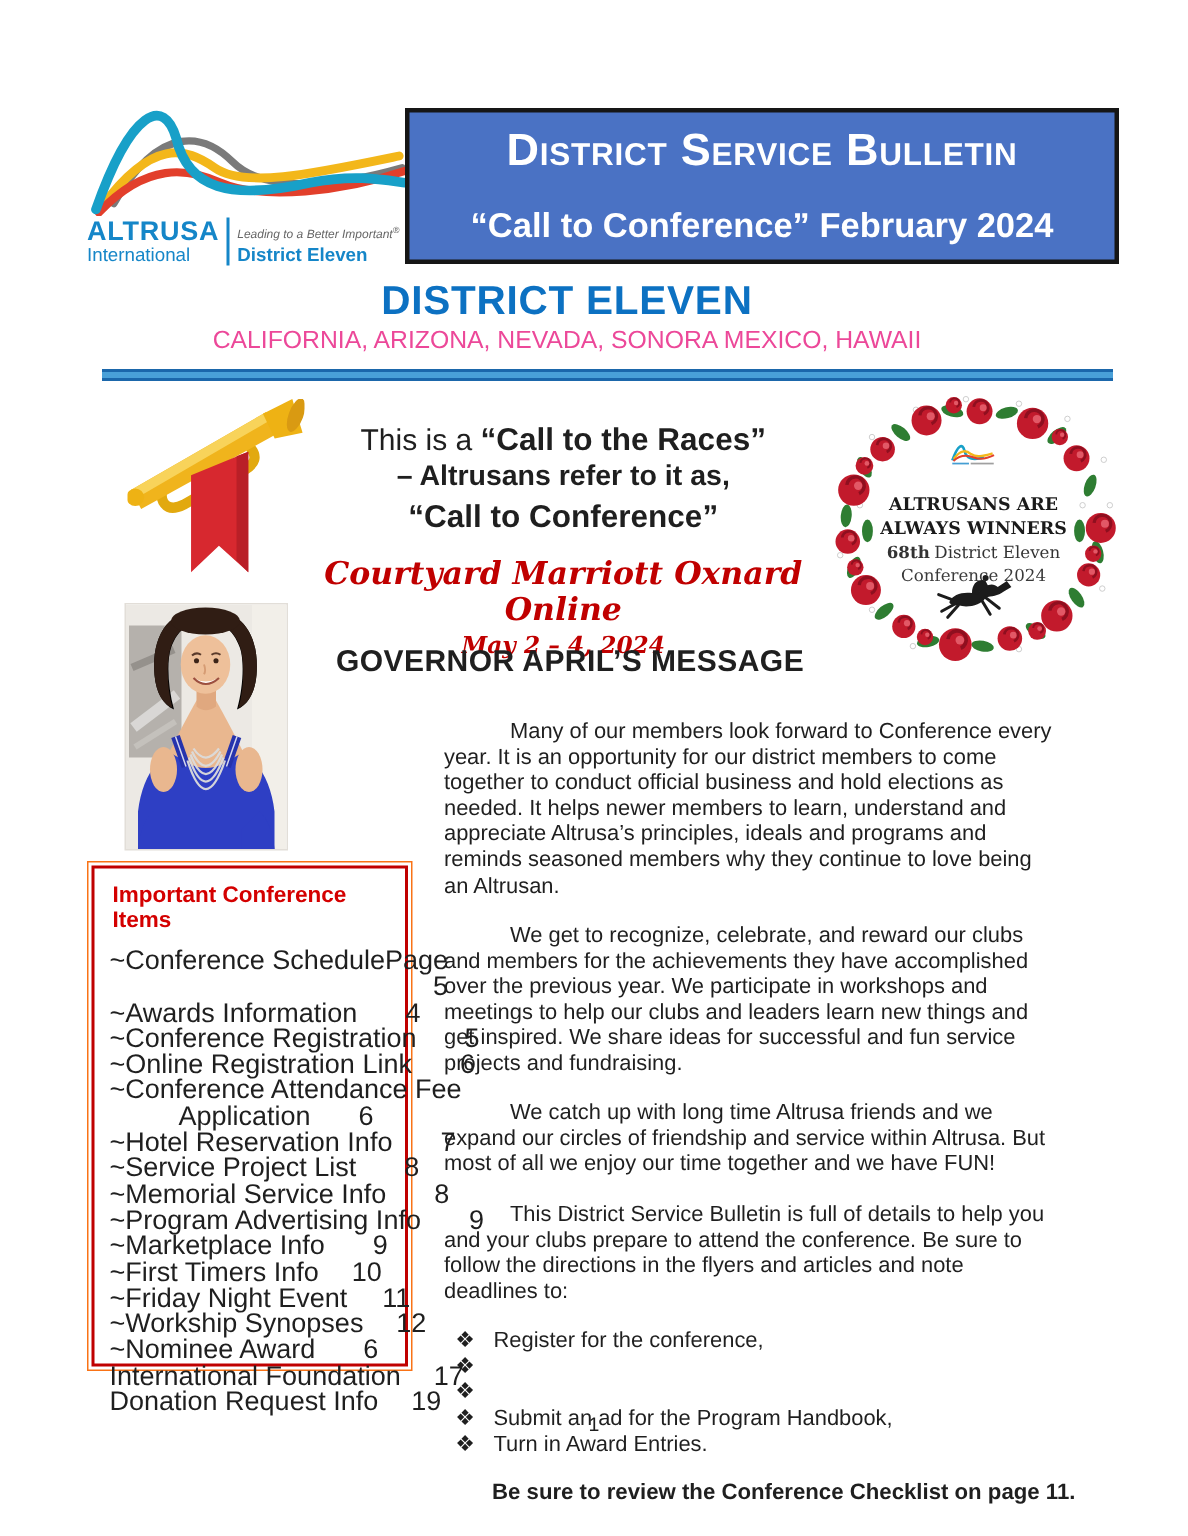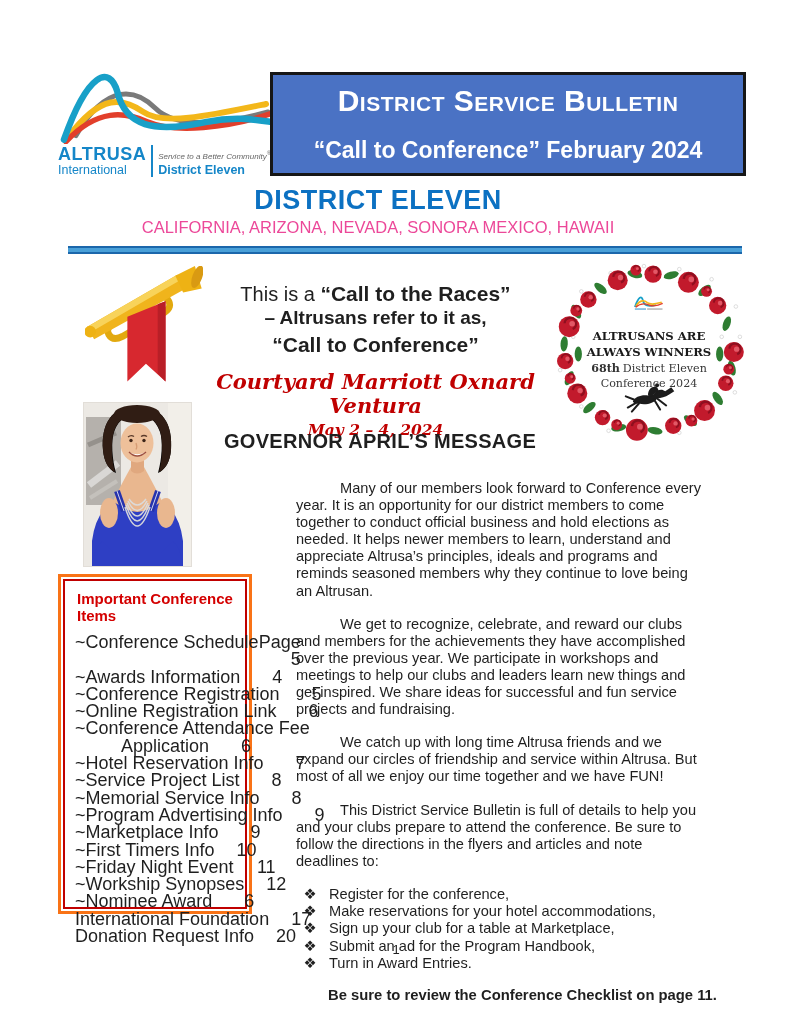--- a/index.html
+++ b/index.html
@@ -46,22 +46,22 @@
   .gov-heading{position:absolute;left:224px;top:430px;font-size:20px;font-weight:bold;
                letter-spacing:.3px;}
   .body-text{position:absolute;left:280px;top:464px;width:440px;font-size:14.6px;
              line-height:17.1px;}
   .para{margin:16px;text-indent:44px;}
   .bullets{list-style:none;margin:1px 0 0 0;padding:0;}
   .bullets li{display:flex;line-height:17.3px;}
   .b-marker{width:16px;margin-left:22px;margin-right:11px;text-align:center;}
   .closing{margin:15px 0 0 48px;font-weight:bold;font-size:14.8px;}
   
-  .side-box{position:absolute;left:58px;top:574px;width:194px;height:340px;
-            border:3px solid #f97316;box-sizing:border-box;}
+  .side-box{position:absolute;left:58px;top:574px;width:217px;height:340px;
+            border:1px solid #f97316;box-sizing:border-box;}
   .side-inner{position:absolute;inset:2px;border:2px solid #c00000;
               padding:6px 4px 0 10px;box-sizing:border-box;}
   .side-title{font-size:15px;font-weight:bold;color:#d40000;margin:3px 0 10px 2px;}
   .t-row{display:flex;font-size:18px;line-height:17.3px;}
   .t-label{flex:1;white-space:nowrap;}
   .t-row.indent .t-label{padding-left:46px;}
   .t-page{text-align:right;min-width:42px;padding-right:18px;}
   
   .footer{position:absolute;left:0;top:942px;width:792px;text-align:center;font-size:13px;}
 </style>
@@ -77,21 +77,21 @@
       <path d="M8,78 C40,44 68,48 90,58 C118,70 172,64 214,50" stroke="#e23f2b" stroke-width="5.5" fill="none" stroke-linecap="round"></path>
       <path d="M6,76 C30,8 52,0 60,28 C68,62 96,70 150,58 C180,52 200,56 214,58" stroke="#18a0c8" stroke-width="6.5" fill="none" stroke-linecap="round"></path>
     </svg>
     <div class="logo-text">
       <div class="lt-col1">
         <span class="lt-brand">ALTRUSA</span>
         <span class="lt-intl">International</span>
       </div>
       <div class="lt-div"></div>
       <div class="lt-col2">
-        <span class="lt-tag"><span>Service to a Better Community</span><sup>®</sup></span>
+        <span class="lt-tag"><span>Leading to a Better Important</span><sup>®</sup></span>
         <span class="lt-de">District Eleven</span>
       </div>
     </div>
   </div>
 
   <div class="banner">
     <div class="banner-title">District Service Bulletin</div>
     <div class="banner-sub">“Call to Conference” February 2024</div>
   </div>
 
@@ -109,21 +109,21 @@
     <ellipse cx="114.5" cy="11" rx="5" ry="12" transform="rotate(20 114.5 11)" fill="#d99a12"></ellipse>
     <circle cx="5" cy="67" r="6" fill="#eeb214"></circle>
     <polygon points="43,52 82,36 82,118 62,100 43,118" fill="#d7282f"></polygon>
     <polygon points="74,39 82,36 82,118 74,110" fill="#b91f27"></polygon>
   </svg>
 
   <div class="call-text">
     <div class="ct-l1"><span>This is a </span><b>“Call to the Races”</b></div>
     <div class="ct-l2">– Altrusans refer to it as,</div>
     <div class="ct-l3">“Call to Conference”</div>
-    <div class="ct-venue">Courtyard Marriott Oxnard Ventura</div>
+    <div class="ct-venue">Courtyard Marriott Oxnard Online</div>
     <div class="ct-dates">May 2 – 4, 2024</div>
   </div>
 
   <svg class="wreath" width="202" height="188" viewBox="0 0 200 186">
     <defs>
       <g id="rose">
         <circle r="9" fill="#c21a2c"></circle>
         <path d="M-4,-3 a5,5 0 1,1 7,5" stroke="#8f0f1f" stroke-width="2" fill="none"></path>
         <circle cx="2.5" cy="-2.5" r="2.4" fill="#e25866"></circle>
       </g>
@@ -263,26 +263,24 @@
       </div>
     <ul class="bullets">
 
         <li>
           <span class="b-marker">❖</span>
           <span>Register for the conference,</span>
         </li>
 
         <li>
           <span class="b-marker">❖</span>
-          <span>Make reservations for your hotel accommodations,</span>
-        </li>
-
-        <li>
-          <span class="b-marker">❖</span>
-          <span>Sign up your club for a table at Marketplace,</span>
+        </li>
+
+        <li>
+          <span class="b-marker">❖</span>
         </li>
 
         <li>
           <span class="b-marker">❖</span>
           <span>Submit an ad for the Program Handbook,</span>
         </li>
 
         <li>
           <span class="b-marker">❖</span>
           <span>Turn in Award Entries.</span>
@@ -371,21 +369,21 @@
             <span class="t-page">6</span>
           </div>
 
           <div class="t-row">
             <span class="t-label">International Foundation</span>
             <span class="t-page">17</span>
           </div>
 
           <div class="t-row">
             <span class="t-label">Donation Request Info</span>
-            <span class="t-page">20</span>
+            <span class="t-page">19</span>
           </div>
         </div>
     </div>
   </div>
 
   <div class="footer">1</div>
 
 </div>
 
 </body></html>

